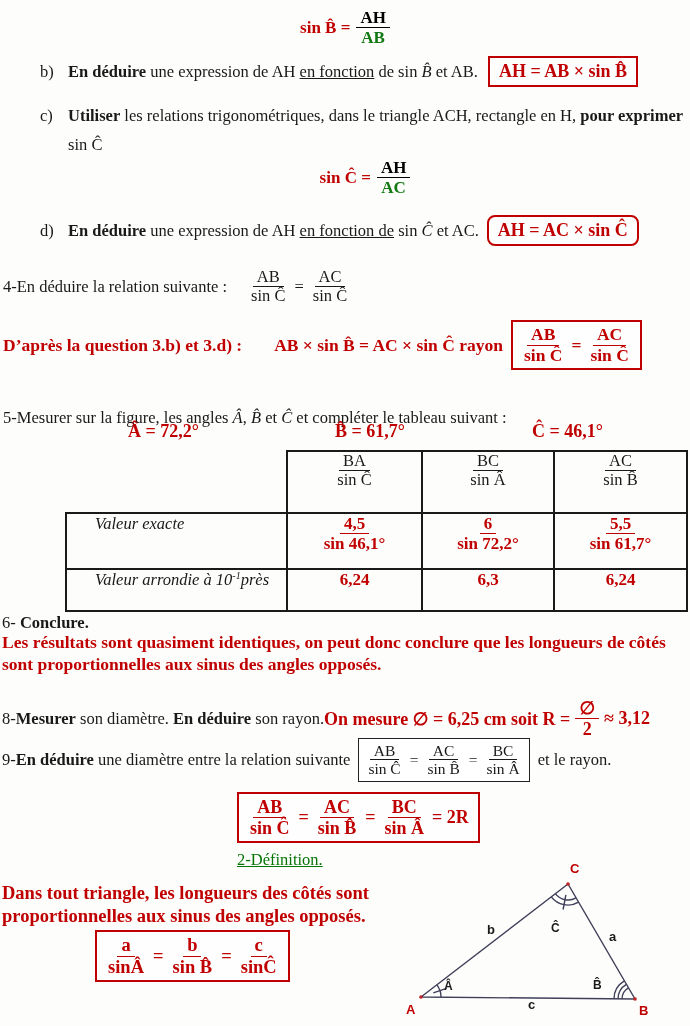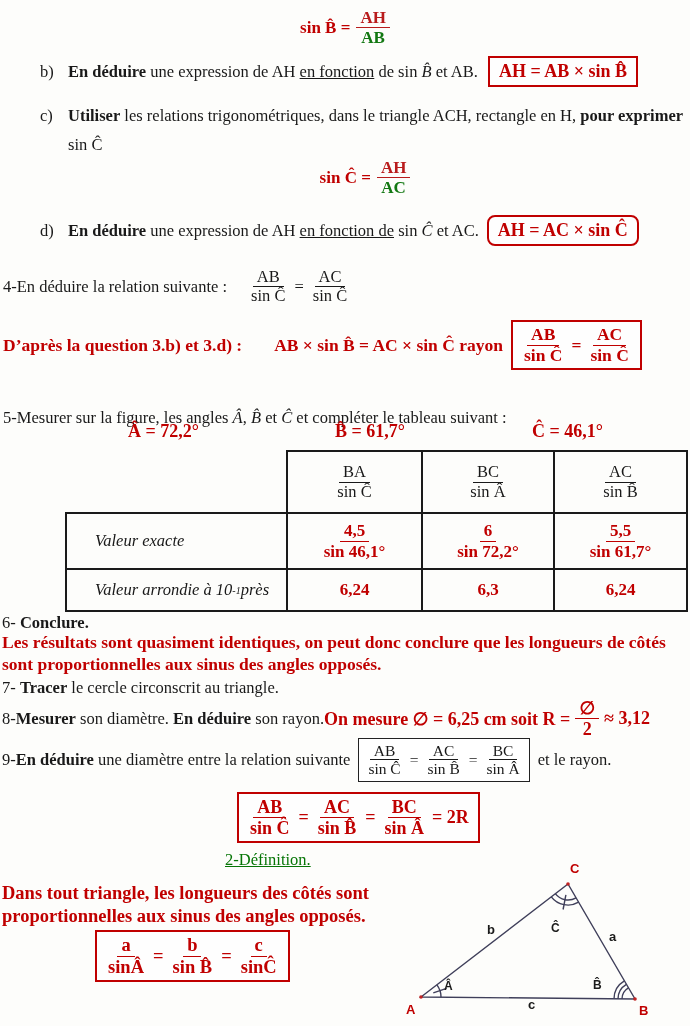--- a/index.html
+++ b/index.html
@@ -4,40 +4,40 @@
 <style>
   html,body{margin:0;padding:0;background:#ffffff;}
   .page{position:relative;width:690px;height:1026px;background:#fdfdfb;overflow:hidden;
         font-family:"Liberation Serif", serif;color:#191919;font-size:16.5px;}
   .abs{position:absolute;}
   .row{display:flex;align-items:center;}
   .bold{font-weight:bold;}
   .und{text-decoration:underline;}
   .it{font-style:italic;}
   .red{color:#c00000;}
-  .blue{color:#b91c1c;}
+  .blue{color:#000000;}
   .green{color:#127812;}
   .dgreen{color:#067506;}
   .center{width:100%;text-align:center;}
   
   .frac{display:inline-flex;flex-direction:column;align-items:center;line-height:1.12;
         vertical-align:middle;text-align:center;}
   .fnum{border-bottom:1.6px solid currentColor;padding:0 4px;}
   .fden{padding:0 2px;}
   .feq{margin:0 7px;}
   
   .rbox{display:inline-flex;align-items:center;border:2px solid #c00000;color:#c00000;
         font-weight:bold;padding:3px 9px;background:#fefefe;}
   .kbox{display:inline-flex;align-items:center;border:1.6px solid #222;padding:3px 7px;background:#fff;}
   .fla{font-size:17px;font-weight:bold;}
   .ans{font-size:18px;}
   
   .tbl{position:absolute;left:65px;top:450px;display:grid;
        grid-template-columns:221px 135px 132px 135px;grid-template-rows:62px 56px 44px;}
-  .cell{display:flex;align-items:center;justify-content:center;}
+  .cell{display:flex;align-items:flex-start;justify-content:center;}
   .bl{border-left:2px solid #1a1a1a;} .bt{border-top:2px solid #1a1a1a;}
   .br{border-right:2px solid #1a1a1a;} .bb{border-bottom:2px solid #1a1a1a;}
   .rowlab{justify-content:flex-start;padding-left:28px;font-style:italic;}
   .tred{color:#c00000;font-weight:bold;font-size:17px;}
   sup.sup{font-size:10px;}
   
   .diag{position:absolute;left:396px;top:856px;width:292px;height:168px;}
   .diag text{font-family:"Liberation Sans", sans-serif;font-weight:bold;}
 </style>
 </head>
@@ -171,21 +171,20 @@
         <span> près</span>
       </div>
     <div class="cell bl bt bb tred">6,24</div>
     <div class="cell bl bt bb tred">6,3</div>
     <div class="cell bl bt bb br tred">6,24</div>
   </div>
 
   <div class="abs" style="top:613px;left:2px;"><span>6- </span><span class="bold">Conclure.</span></div>
   <div class="abs red bold" style="top:632px;left:2px;width:687px;font-size:17.5px;line-height:1.25;">Les résultats sont quasiment identiques, on peut donc conclure que les longueurs de côtés sont proportionnelles aux sinus des angles opposés.</div>
 
-  <div class="abs" style="top:678px;left:2px;"><span>7- </span><span class="bold">Tracer</span><span> le cercle circonscrit au triangle.</span></div>
 
   <div class="abs row" style="top:698px;left:2px;">
     <span><span>8-</span><span class="bold">Mesurer</span><span> son diamètre. </span><span class="bold">En déduire</span><span> son rayon. </span></span>
     <span class="row red bold" style="font-size:18px;">
       <span>On mesure ∅ = 6,25 cm soit R =</span>
       <span class="frac" style="margin:0 5px;">
           <span class="fnum">∅</span>
           <span class="fden">2</span>
         </span>
       <span>≈ 3,12</span>
@@ -226,21 +225,21 @@
         </span>
       <span class="feq">=</span>
       <span class="frac">
           <span class="fnum">BC</span>
           <span class="fden">sin Â</span>
         </span>
       <span style="margin-left:6px;">= 2R</span>
     </span>
   </div>
 
-  <div class="abs dgreen und" style="top:850px;left:225px;">2-Définition.</div>
+  <div class="abs dgreen und" style="top:850px;left:237px;">2-Définition.</div>
   <div class="abs red bold" style="top:882px;left:2px;width:408px;font-size:18.5px;line-height:1.25;">Dans tout triangle, les longueurs des côtés sont proportionnelles aux sinus des angles opposés.</div>
 
   <div class="abs" style="top:930px;left:95px;">
     <span class="rbox" style="font-size:18.5px;">
       <span class="frac">
           <span class="fnum">a</span>
           <span class="fden">sinÂ</span>
         </span>
       <span class="feq">=</span>
       <span class="frac">

